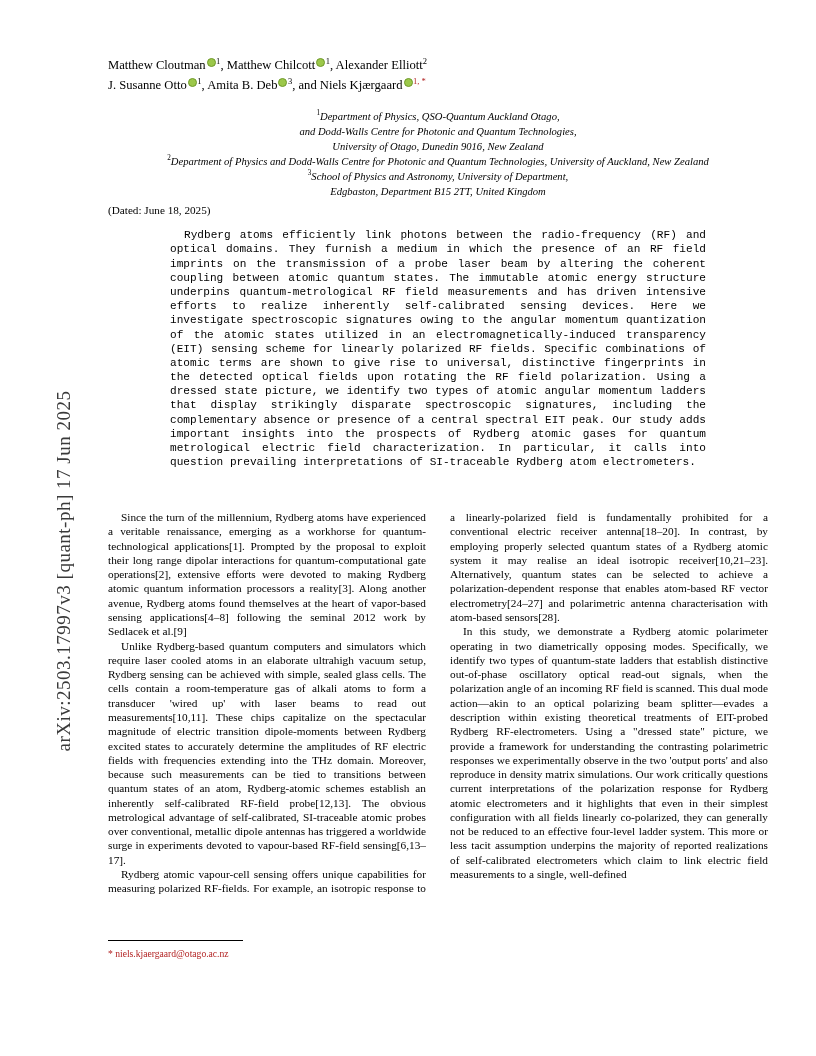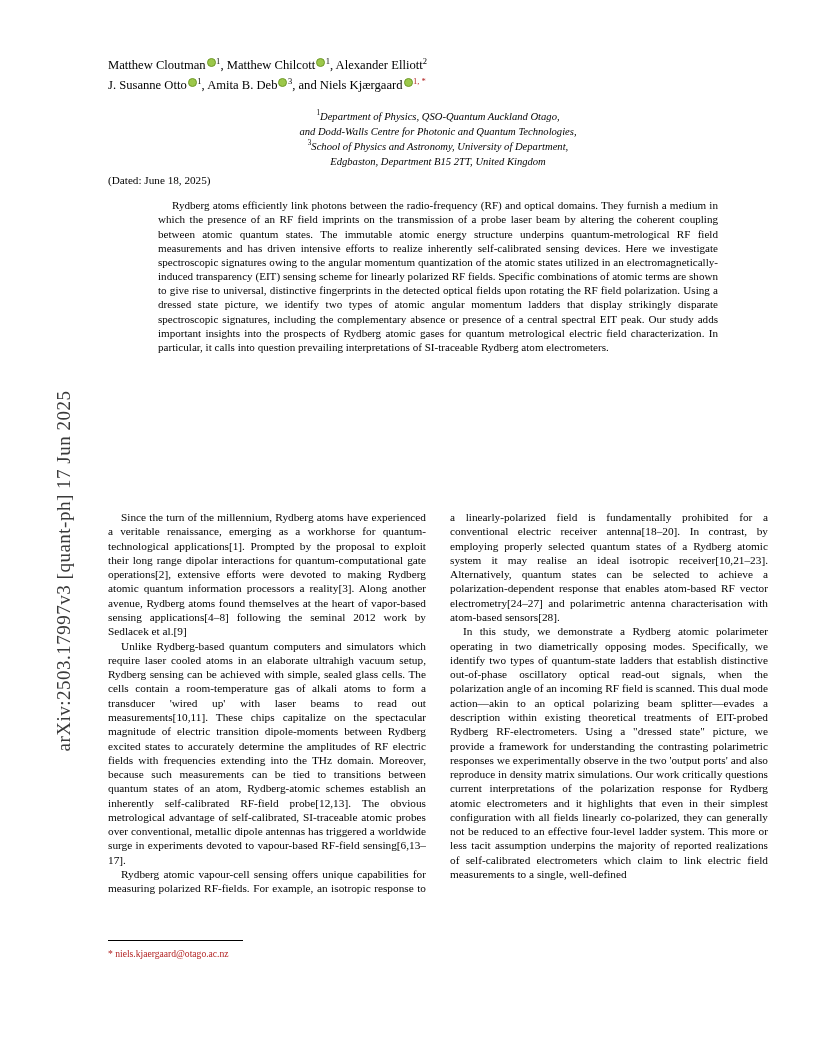--- a/index.html
+++ b/index.html
@@ -87,21 +87,21 @@
 
   .abstract {
     width: 560px;
     margin: 0 auto;
     font-size: 11.1px;
     line-height: 1.28;
     text-align: justify;
     text-justify: inter-word;
     hyphens: auto;
   }
-  .abstract p { margin: 0; text-indent: 14px; }
+  .abstract p { margin: 12px; text-indent: 14px; font-family: Liberation Mono, monospace; }
 
   .columns {
     position: absolute;
     left: 108px;
     top: 510px;
     width: 660px;
     height: 470px;
     column-count: 2;
     column-gap: 24px;
     font-size: 11.3px;
@@ -148,20 +148,22 @@
       <div>
         <span class="nm"><span>J. Susanne Otto</span><span class="orcid"></span><sup>1</sup>,</span>
         <span class="nm"><span>Amita B. Deb</span><span class="orcid"></span><sup>3</sup>,</span>
         <span class="nm"><span>and Niels Kjærgaard</span><span class="orcid"></span><sup class="afflink">1, *</sup></span>
       </div>
     </div>
 
     <div class="affil">
       <div><sup class="num">1</sup><span>Department of Physics, QSO-Quantum Auckland Otago,</span></div>
       <div><span>and Dodd-Walls Centre for Photonic and Quantum Technologies,</span></div>
+      <div><span>University of Otago, Dunedin 9016, New Zealand</span></div>
+      <div><sup class="num">2</sup><span>Department of Physics and Dodd-Walls Centre for Photonic and Quantum Technologies, University of Auckland, New Zealand</span></div>
       <div><sup class="num">3</sup><span>School of Physics and Astronomy, University of Department,</span></div>
       <div><span>Edgbaston, Department B15 2TT, United Kingdom</span></div>
     </div>
 
     <div class="dated">(Dated: June 18, 2025)</div>
 
     <div class="abstract">
       <p>Rydberg atoms efficiently link photons between the radio-frequency (RF) and optical domains. They furnish a medium in which the presence of an RF field imprints on the transmission of a probe laser beam by altering the coherent coupling between atomic quantum states. The immutable atomic energy structure underpins quantum-metrological RF field measurements and has driven intensive efforts to realize inherently self-calibrated sensing devices. Here we investigate spectroscopic signatures owing to the angular momentum quantization of the atomic states utilized in an electromagnetically-induced transparency (EIT) sensing scheme for linearly polarized RF fields. Specific combinations of atomic terms are shown to give rise to universal, distinctive fingerprints in the detected optical fields upon rotating the RF field polarization. Using a dressed state picture, we identify two types of atomic angular momentum ladders that display strikingly disparate spectroscopic signatures, including the complementary absence or presence of a central spectral EIT peak. Our study adds important insights into the prospects of Rydberg atomic gases for quantum metrological electric field characterization. In particular, it calls into question prevailing interpretations of SI-traceable Rydberg atom electrometers.</p>
     </div>
   </div>

